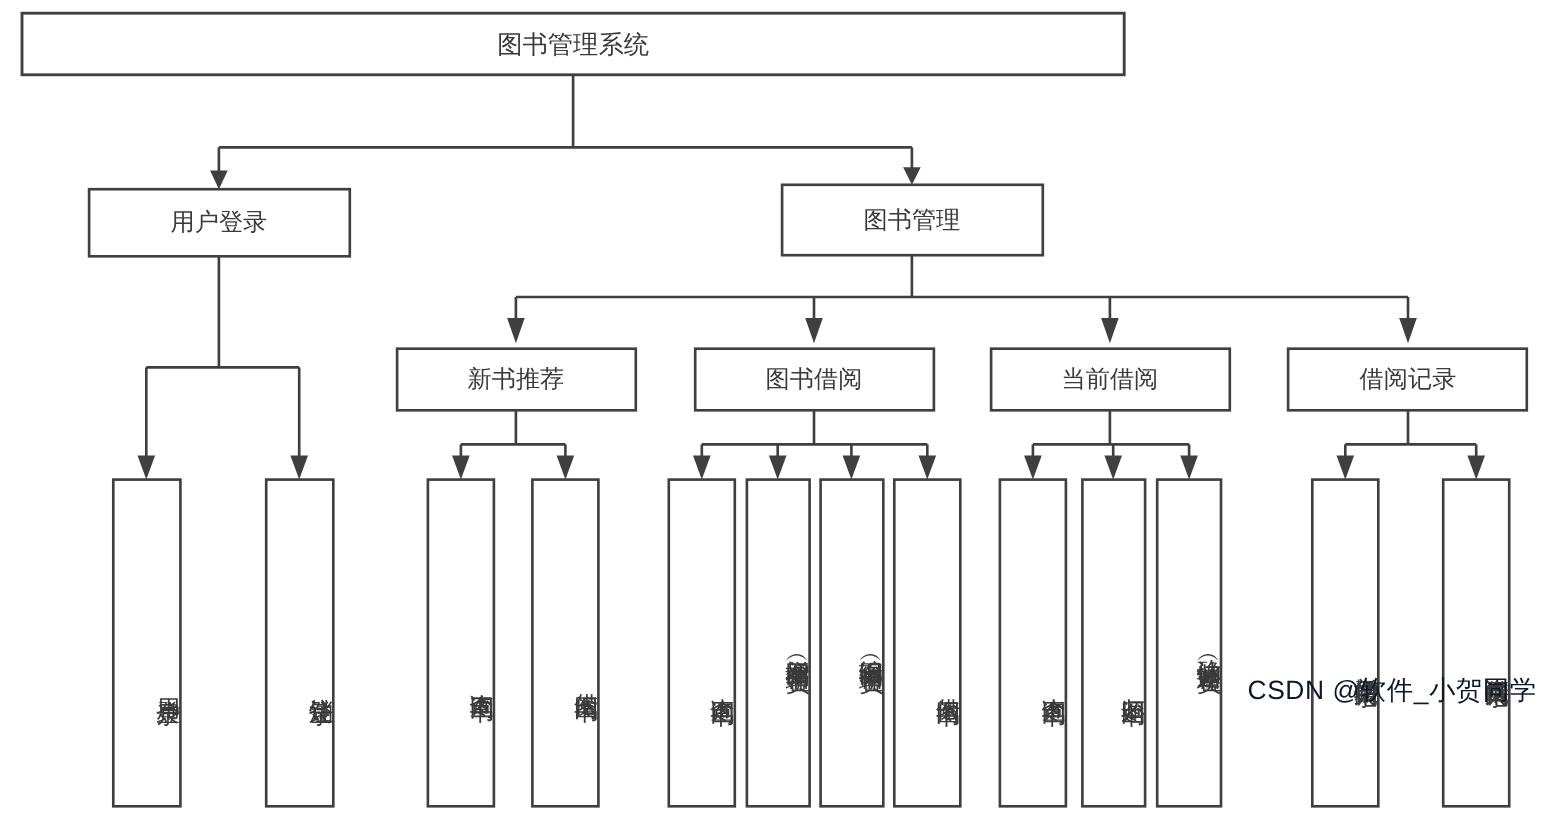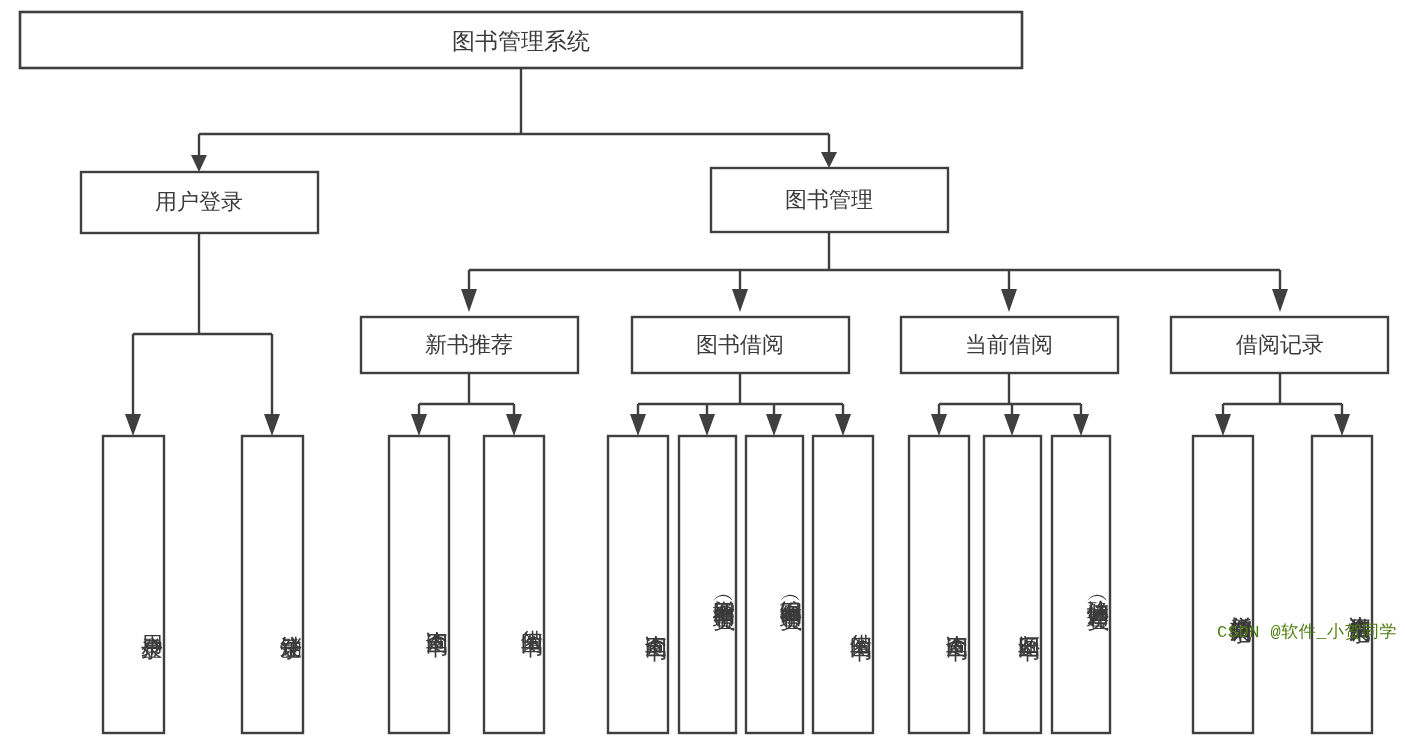--- a/index.html
+++ b/index.html
@@ -70,23 +70,23 @@
     display: flex;
     align-items: flex-start;
     justify-content: center;
     white-space: nowrap;
     user-select: none;
   }
   .watermark {
     position: absolute;
     right: 8px;
     bottom: 6px;
-    font-family: Liberation Mono, monospace;
-    font-size: 17px;
-    color: #4d7c0f;
+    font-family: Liberation Sans, sans-serif;
+    font-size: 24px;
+    color: #0f172a;
     letter-spacing: 0.5px;
     white-space: nowrap;
   }
 </style>
 </head>
 <body>
 
 <div id="diagram-root">
 
   <svg id="tree-svg" viewBox="0 0 1405 747">

